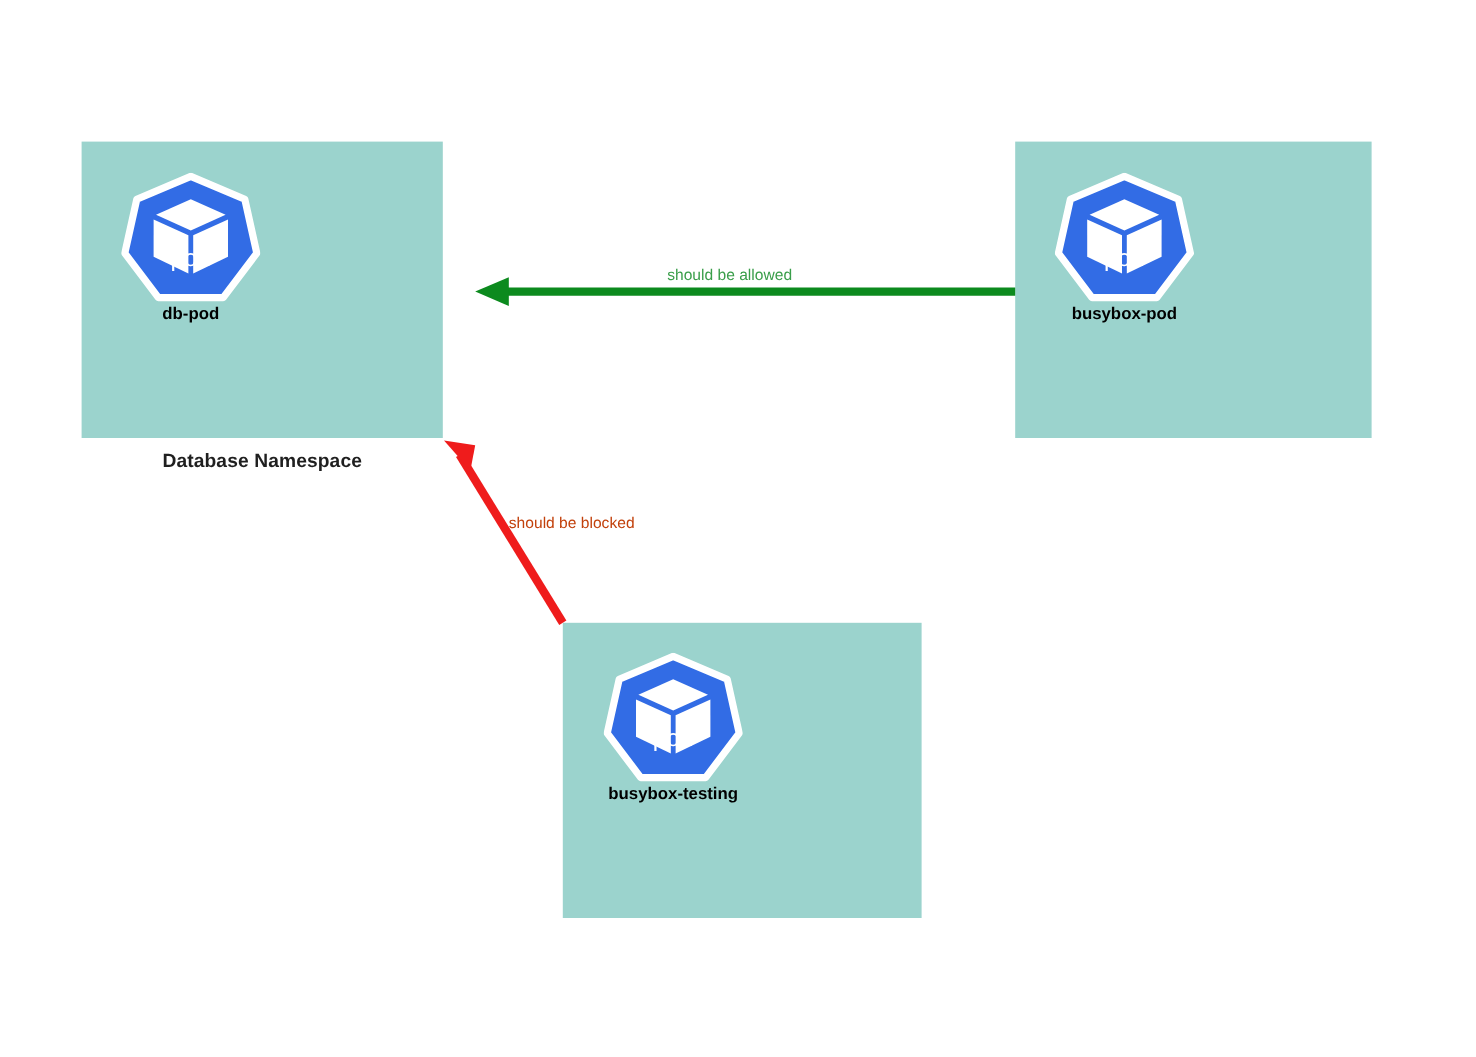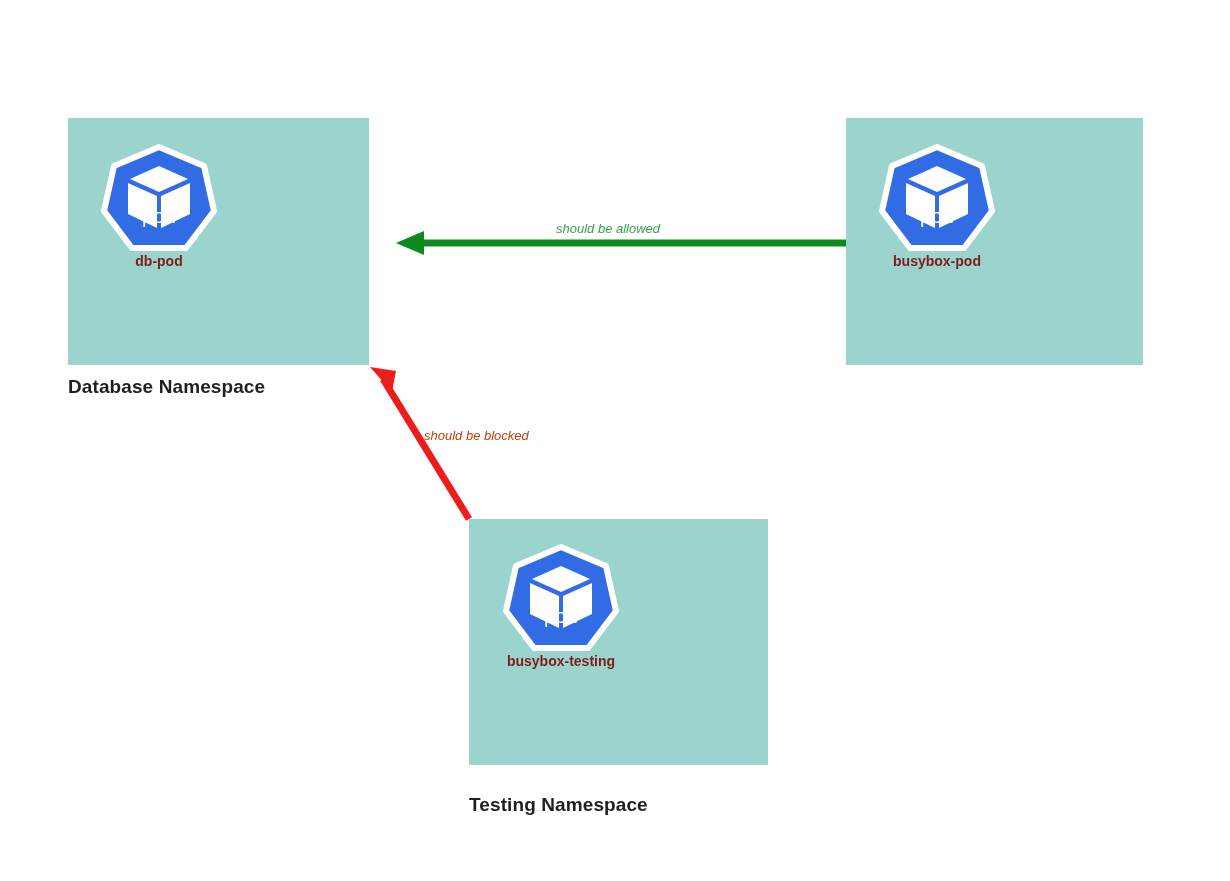--- a/index.html
+++ b/index.html
@@ -29,22 +29,22 @@
     left: 0;
     top: 0;
     width: 100%;
     height: 100%;
     background: #9bd3cd;
   }
   .ns-title {
     position: absolute;
     left: 0;
     width: 100%;
-    text-align: left;
-    font-size: 19px;
+    text-align: center;
+    font-size: 16px;
     font-weight: bold;
     color: #1f1f1f;
     letter-spacing: 0.1px;
     white-space: nowrap;
   }
 
   
   .pod-node {
     position: absolute;
     width: 116px;
@@ -70,39 +70,38 @@
     font-size: 20px;
     color: #ffffff;
     font-family: "Liberation Sans", sans-serif;
     line-height: 1;
     letter-spacing: 0.2px;
   }
   .pod-label {
     margin-top: 1px;
     font-size: 14px;
     font-weight: bold;
-    color: #7f1d1d;
+    color: #000000;
     white-space: nowrap;
   }
 
   
   #arrows {
     position: absolute;
     left: 0;
     top: 0;
     width: 1230px;
     height: 881px;
     pointer-events: none;
   }
   .edge-label {
     position: absolute;
     white-space: nowrap;
     font-size: 13px;
     font-family: "Liberation Sans", sans-serif;
-    font-style: italic;
   }
   .edge-label.allowed { color: #3a9e4a; }
   .edge-label.blocked { color: #c2410c; }
 </style>
 </head>
 <body>
 
 <div id="canvas">
 
   <div class="namespace" style="left:68px; top:118px; width:301px; height:247px;">
@@ -157,21 +156,20 @@
             <polygon points="58,22 87,35 58,48 29,35"></polygon>
             <polygon points="27,39 56,52 56,84 27,70"></polygon>
             <polygon points="60,52 89,39 89,70 60,84"></polygon>
           </g>
         </svg>
         <div class="pod-word">pod</div>
       </div>
       <div class="pod-label">busybox-testing</div>
     </div>
 
-    <div class="ns-title" style="top:275px;">Testing Namespace</div>
   </div>
 
   <svg id="arrows" viewBox="0 0 1230 881" xmlns="http://www.w3.org/2000/svg">
 
     <g>
       <line x1="846" y1="243" x2="416" y2="243" stroke="#0c8a1e" stroke-width="7"></line>
       <polygon points="396,243 424,231 424,255" fill="#0c8a1e"></polygon>
     </g>
 
     <g>

